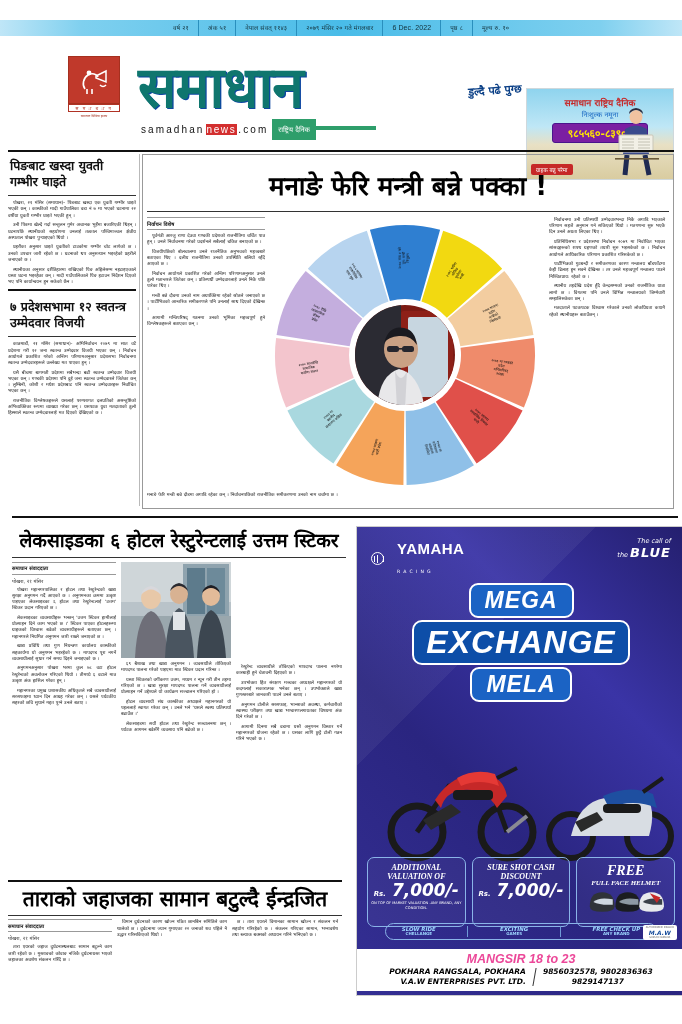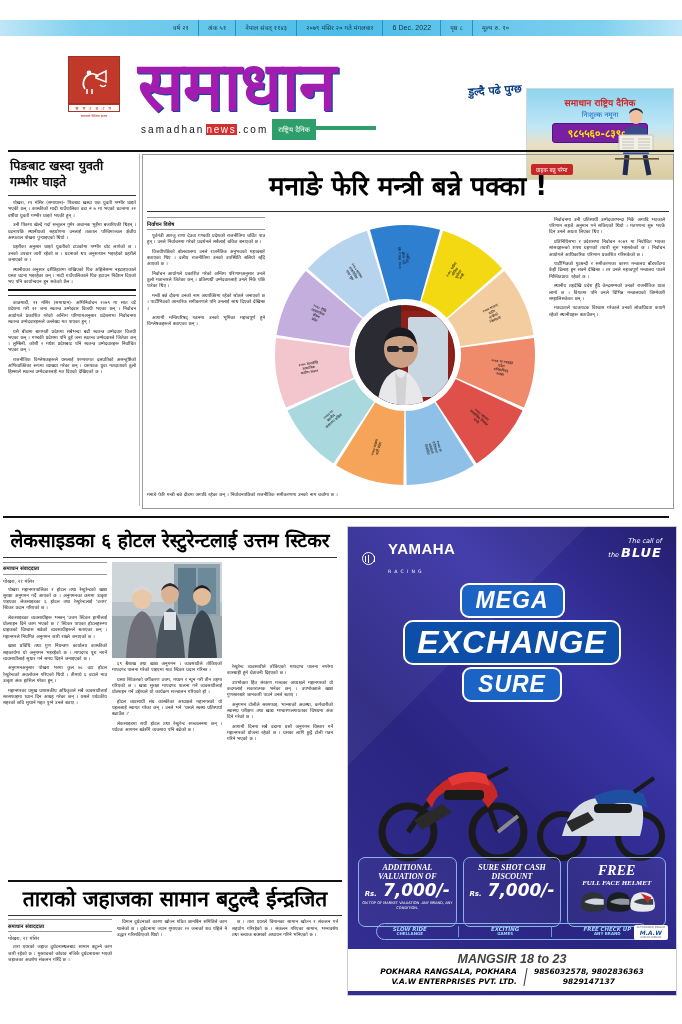--- a/index.html
+++ b/index.html
@@ -25,21 +25,21 @@
   .logo-box { position:absolute; left:68px; top:16px; width:52px; height:62px; }
   .logo-sq { width:52px; height:48px; background:#c0392b; border:1px solid #a5301f;
       display:flex; align-items:center; justify-content:center; }
   .logo-mark { width:36px; height:34px; position:relative; }
   .logo-mark svg { display:block; }
   .logo-cap { width:52px; height:8px; background:#fff; border:1px solid #b03224; color:#b03224;
       font-size:4.3px; text-align:center; line-height:7px; letter-spacing:1.4px; }
   .logo-sub { width:52px; text-align:center; font-size:3.3px; color:#a5301f; margin-top:1px; }
 
   .nameplate { position:absolute; left:138px; top:8px; width:370px; height:96px; }
-  .np-title { font-size:68px; line-height:78px; color:#a21caf; font-weight:bold;
+  .np-title { font-size:57px; line-height:78px; color:#0f766e; font-weight:bold;
       font-family:"DejaVu Sans", sans-serif; letter-spacing:-1px;
       text-shadow: 1.2px 1.2px 0 #0d47a1; }
   .np-bottom { position:absolute; left:3px; bottom:4px; display:flex; align-items:center; gap:4px; }
   .np-url { font-size:10px; letter-spacing:2.1px; color:#111; font-weight:normal;
       font-family:"Liberation Sans", sans-serif; display:flex; }
   .np-url .red { background:#d32f2f; color:#fff; padding:0 1px; margin:0 1px; letter-spacing:1.6px; }
   .np-tag { background:#2e9e6b; color:#fff; font-size:7px; padding:6px 6px; }
   .np-green-bar { position:absolute; left:170px; bottom:14px; width:68px; height:4px; background:#2e9e6b; }
 
   
@@ -90,21 +90,21 @@
       font-family:"DejaVu Sans", sans-serif; color:#000; }
   .feat-grid { display:flex; gap:6px; }
   .fcol { width:118px; }
   .wheel-wrap { position:relative; width:268px; height:268px; margin-top:4px; }
   .wheel-wrap svg { display:block; }
   .wheel-center-img { position:absolute; left:50%; top:50%; transform:translate(-50%,-50%);
       width:104px; height:104px; border-radius:50%; overflow:hidden; border:2px solid #fff; }
   .seg-label { font-size:3.5px; fill:#111; font-family:"DejaVu Sans", sans-serif; }
 
   
-  .sec2 { position:absolute; left:3px; top:516px; width:666px; }
+  .sec2 { position:absolute; left:12px; top:516px; width:666px; }
   .s2-left { position:absolute; left:0; top:0; width:334px; }
   .s2-title { font-size:19px; text-align:center; font-weight:bold; line-height:1.3;
       font-family:"DejaVu Sans", sans-serif; padding:6px 2px 4px; }
   .photo { background:#5a6b78; position:relative; overflow:hidden; }
 
   
   .yad { position:absolute; left:344px; top:10px; width:330px; height:470px;
       background:#2e2a86; overflow:hidden; border:1px solid #ccc; }
   .yad-bg { position:absolute; inset:0;
      background:
@@ -143,21 +143,21 @@
 
   .strip { position:absolute; left:28px; right:28px; top:396px; height:17px;
       border:1px solid #8ab4e8; border-radius:9px; display:flex; align-items:center;
       justify-content:space-around; color:#9fd8ff; }
   .strip .si { text-align:center; font-size:5.4px; font-weight:bold; font-style:italic; line-height:1.2; }
   .strip .si i { font-size:4px; font-style:normal; display:block; }
   .strip .div { width:1px; height:11px; background:#6f9ad6; }
 
   .yfoot { position:absolute; left:0; right:0; bottom:4px; background:#fff; padding:3px 6px 4px;
       text-align:center; }
-  .yfoot .date { font-size:12.5px; font-weight:bold; font-style:italic; color:#404040;
+  .yfoot .date { font-size:12.5px; font-weight:bold; font-style:italic; color:#ec4899;
       font-family:"Liberation Sans", sans-serif; }
   .yfoot .row { display:flex; align-items:center; justify-content:center; gap:8px; margin-top:1px; }
   .yfoot .addr { font-size:7.5px; font-weight:bold; font-style:italic; line-height:1.35; text-align:right; }
   .yfoot .sep { width:1px; height:18px; background:#333; transform:skewX(-10deg); }
   .yfoot .tel { font-size:7.5px; font-weight:bold; font-style:italic; line-height:1.35; }
 
   .sec3 { position:absolute; left:8px; top:880px; width:334px; }
 </style>
 </head>
 <body>
@@ -237,20 +237,21 @@
     <div class="col-left">
       <h2 class="lead h-small">पिङबाट खस्दा युवती गम्भीर घाइते</h2>
       <div class="hr-thin"></div>
       <div class="txt">
         <p>पोखरा, २१ मंसिर (समाधान)- पिङबाट खस्दा एक युवती गम्भीर घाइते भएकी छन् । कास्कीको मादी गाउँपालिका वडा नं ७ मा भएको घटनामा २२ वर्षीया युवती गम्भीर घाइते भएकी हुन् ।</p>
         <p>उनी पिङमा खेल्दै गर्दा सन्तुलन गुमेर अचानक भुइँमा बजारिएकी थिइन् । घटनापछि स्थानीयको सहयोगमा उनलाई तत्काल पश्चिमाञ्चल क्षेत्रीय अस्पताल पोखरा पुर्‍याइएको थियो ।</p>
         <p>प्रहरीका अनुसार घाइते युवतीको टाउकोमा गम्भीर चोट लागेको छ । उनको उपचार जारी रहेको छ । घटनाको थप अनुसन्धान भइरहेको प्रहरीले जनाएको छ ।</p>
         <p>स्थानीयका अनुसार दशैंतिहारमा राखिएको पिङ अहिलेसम्म नहटाइएकाले यस्ता घटना भइरहेका छन् । मादी गाउँपालिकाले पिङ हटाउन निर्देशन दिएको भए पनि कार्यान्वयन हुन सकेको छैन ।</p>
       </div>
       <div class="hr-thick"></div>
+      <h2 class="lead h-small">७ प्रदेशसभामा १२ स्वतन्त्र उम्मेदवार विजयी</h2>
       <div class="hr-thin"></div>
       <div class="txt">
         <p>काठमाडौं, २१ मंसिर (समाधान)- अभिनिर्वाचन २०७९ मा सात वटै प्रदेशमा गरी १२ जना स्वतन्त्र उम्मेदवार विजयी भएका छन् । निर्वाचन आयोगले प्रकाशित गरेको अन्तिम परिणामअनुसार प्रदेशसभा निर्वाचनमा स्वतन्त्र उम्मेदवारहरूले उल्लेख्य मत पाएका हुन् ।</p>
         <p>यसै बीचमा बागमती प्रदेशमा सबैभन्दा बढी स्वतन्त्र उम्मेदवार विजयी भएका छन् । गण्डकी प्रदेशमा पनि दुई जना स्वतन्त्र उम्मेदवारले जितेका छन् । लुम्बिनी, कोशी र मधेश प्रदेशबाट पनि स्वतन्त्र उम्मेदवारहरू निर्वाचित भएका छन् ।</p>
         <p>राजनीतिक विश्लेषकहरूले यसलाई परम्परागत दलप्रतिको असन्तुष्टिको अभिव्यक्तिका रूपमा व्याख्या गरेका छन् । यसपटक युवा मतदाताको ठूलो हिस्साले स्वतन्त्र उम्मेदवारलाई मत दिएको देखिएको छ ।</p>
       </div>
     </div>
 
     <div class="vline" style="left:131px; top:0; height:352px;"></div>
 
@@ -417,21 +418,21 @@
 
       <div class="ycall">
         <span>The call of</span><br>
         <span>the</span>
         <b>BLUE</b>
       </div>
 
       <div class="mega">
         <div><span class="m1">MEGA</span></div>
         <div><span class="m2">EXCHANGE</span></div>
-        <div><span class="m3">SURE</span></div>
+        <div><span class="m3">MELA</span></div>
       </div>
 
       <div class="bikes">
         <svg viewBox="0 0 330 150" width="330" height="150">
           <g>
             <ellipse cx="60" cy="120" rx="26" ry="26" fill="none" stroke="#1a1a1a" stroke-width="7"></ellipse>
             <ellipse cx="60" cy="120" r="10" fill="#8a8a92"></ellipse>
             <ellipse cx="150" cy="120" rx="26" ry="26" fill="none" stroke="#1a1a1a" stroke-width="7"></ellipse>
             <ellipse cx="150" cy="120" r="10" fill="#8a8a92"></ellipse>
             <path d="M60 120 L92 74 L132 70 L150 120" stroke="#1a1a1a" stroke-width="5" fill="none"></path>

